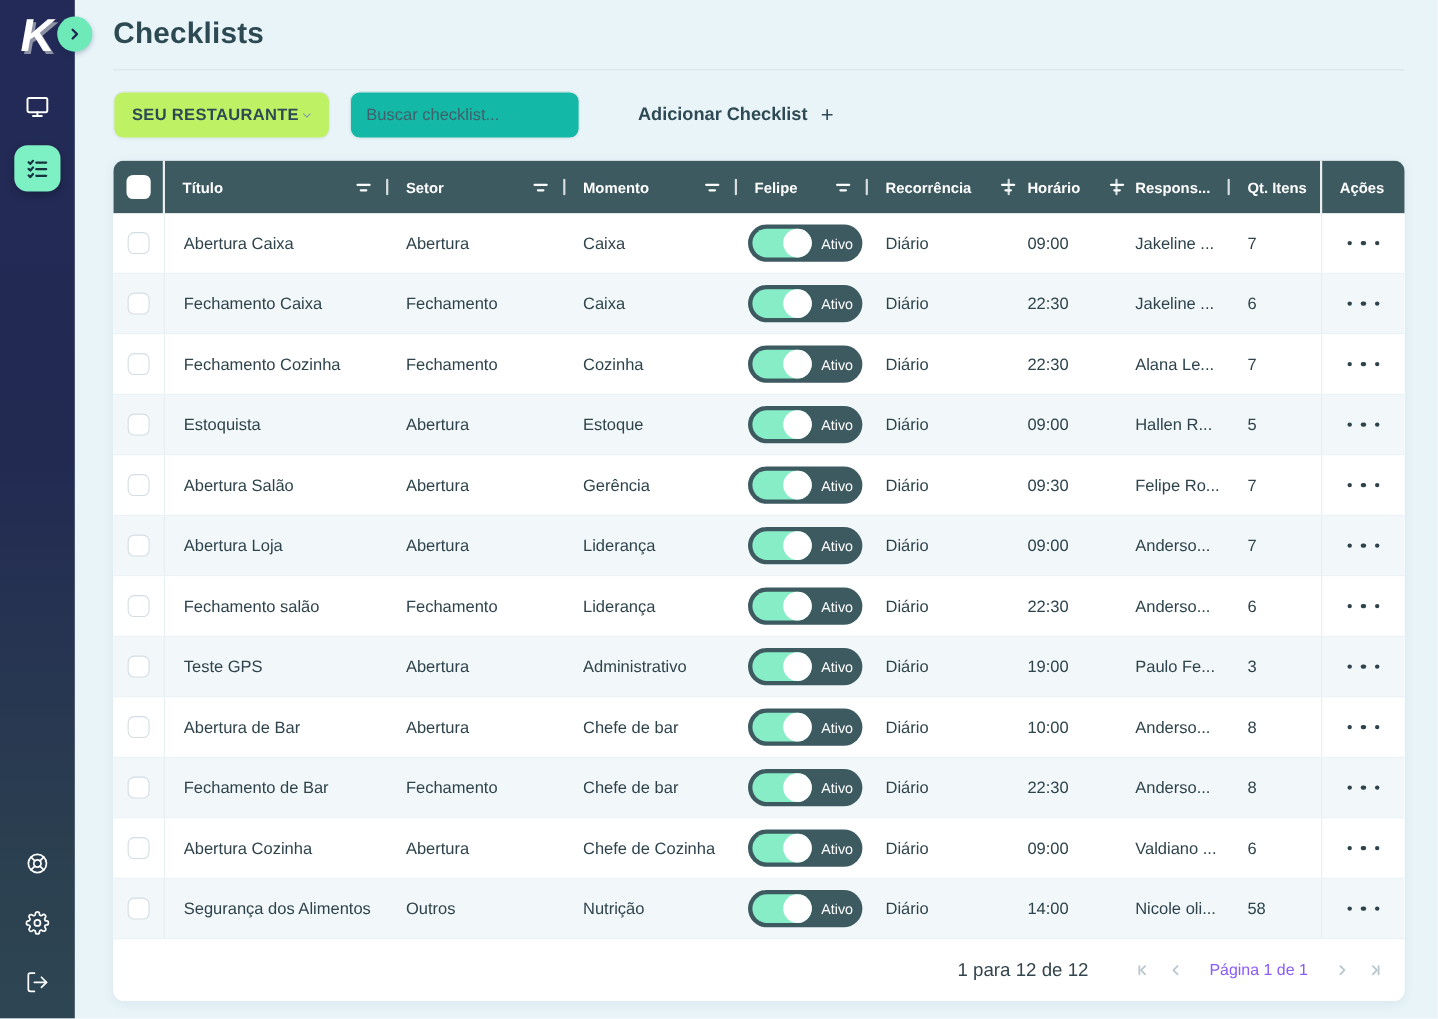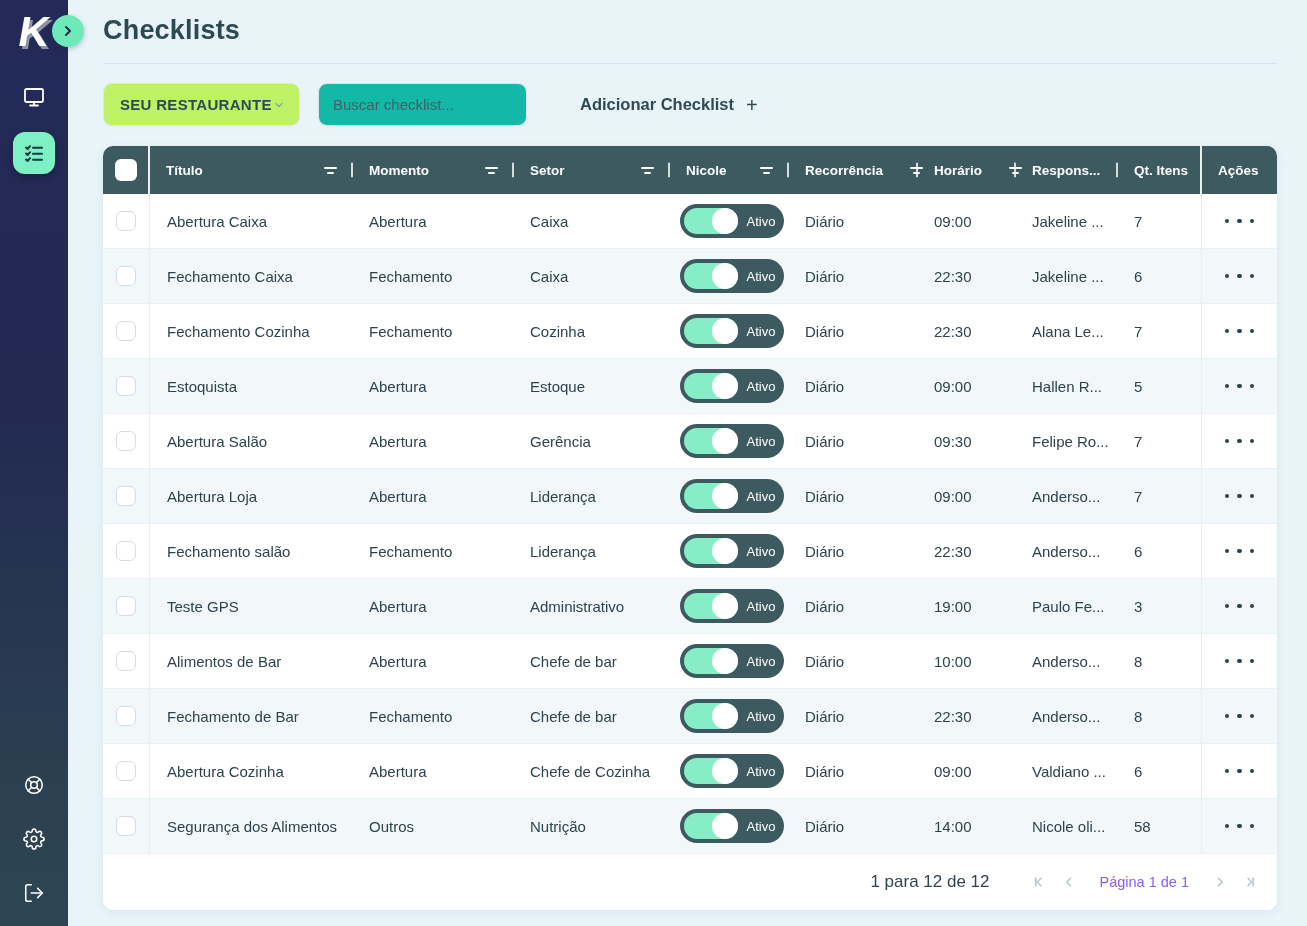--- a/index.html
+++ b/index.html
@@ -192,35 +192,35 @@
           <span class="hdr-checkbox"></span>
         </div>
       <div class="th sep">
         <span class="th-label">Título</span>
         <span class="filter-icon">
             <i></i>
             <i></i>
           </span>
       </div>
       <div class="th sep">
+        <span class="th-label">Setor</span>
+        <span class="filter-icon">
+            <i></i>
+            <i></i>
+          </span>
+      </div>
+      <div class="th sep">
         <span class="th-label">Momento</span>
         <span class="filter-icon">
             <i></i>
             <i></i>
           </span>
       </div>
       <div class="th sep">
-        <span class="th-label">Setor</span>
-        <span class="filter-icon">
-            <i></i>
-            <i></i>
-          </span>
-      </div>
-      <div class="th sep">
-        <span class="th-label">Nicole</span>
+        <span class="th-label">Felipe</span>
         <span class="filter-icon">
             <i></i>
             <i></i>
           </span>
       </div>
       <div class="th sep th-recorrencia">
         <span class="th-label">Recorrência</span>
         <span class="filter-icon">
             <i></i>
             <i></i>
@@ -571,21 +571,21 @@
               <i></i>
               <i></i>
             </div>
     </div>
   </div>
         <div class="grid-row tr">
     <div class="td td-check">
             <span class="row-checkbox"></span>
           </div>
     <div class="td td-titulo">
-            <span>Alimentos de Bar</span>
+            <span>Abertura de Bar</span>
           </div>
     <div class="td">
             <span>Abertura</span>
           </div>
     <div class="td">
             <span>Chefe de bar</span>
           </div>
     <div class="td td-status">
       <div class="toggle">
         <span class="track">

